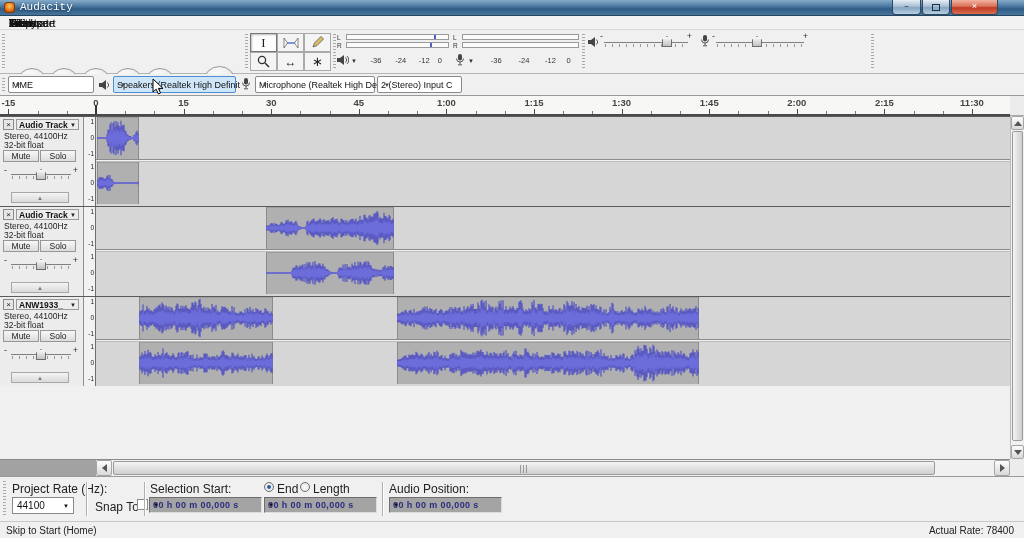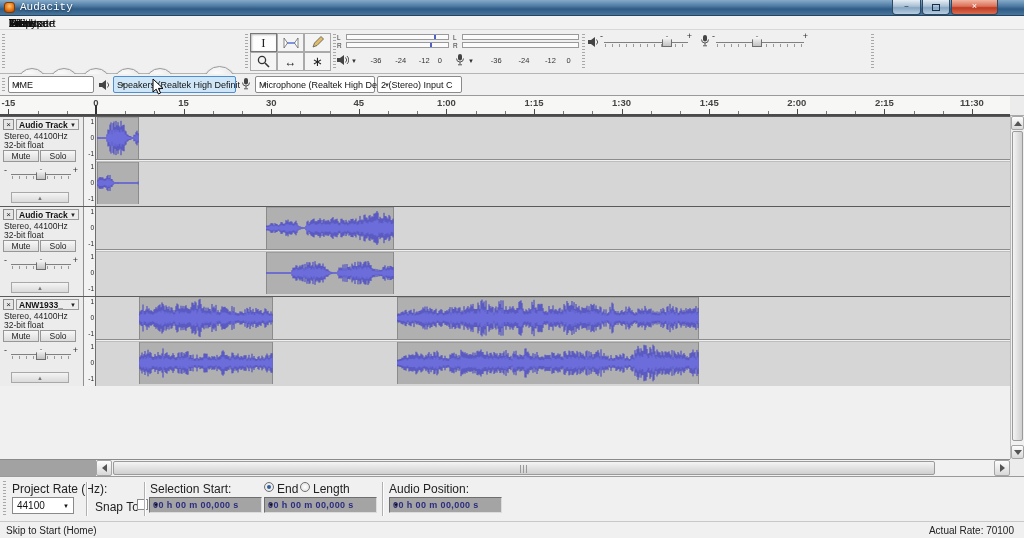--- a/index.html
+++ b/index.html
@@ -682,15 +682,15 @@
     <div class="vsep" style="left:382px"></div>
     <div class="sellabel" style="left:389px;top:5px">Audio Position:</div>
     <div class="timefield" style="left:389px;top:20px">
       <span class="tf-text">00 h 00 m 00,000 s</span>
       <span class="tf-dd">▼</span>
     </div>
   </div>
 
   <div class="statusbar">
     <div class="statustext" style="left:6px">Skip to Start (Home)</div>
-    <div class="statustext" style="right:10px">Actual Rate: 70100</div>
+    <div class="statustext" style="right:10px">Actual Rate: 78400</div>
   </div>
 </div>
 
 </body></html>

